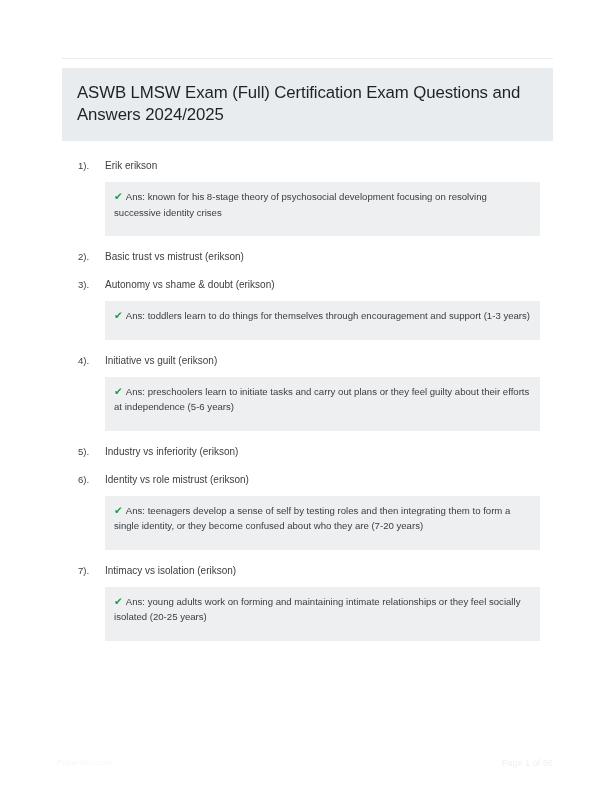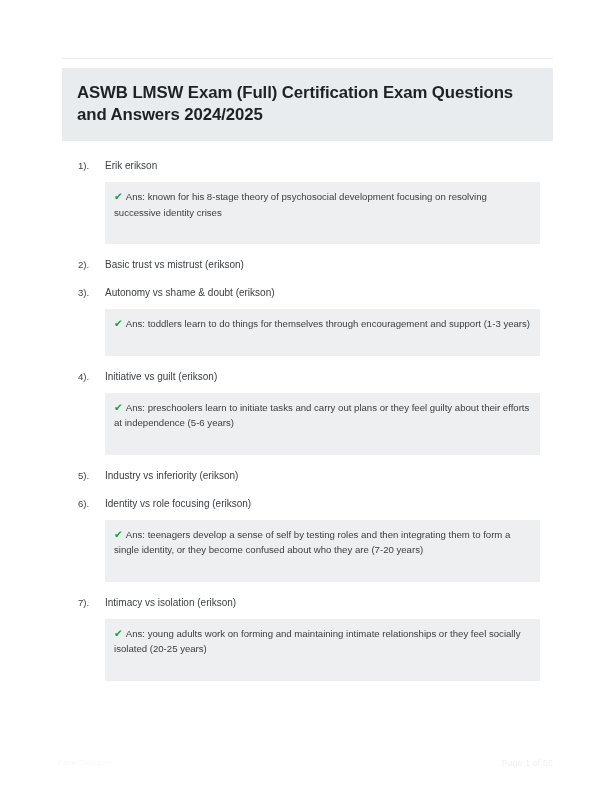--- a/index.html
+++ b/index.html
@@ -37,21 +37,21 @@
     position: absolute;
     left: 62px;
     top: 68px;
     width: 491px;
     box-sizing: border-box;
     background: #e9ecef;
     padding: 14px 15px 15px 15px;
     font-size: 16.8px;
     line-height: 1.32;
     color: #1f2124;
-    font-weight: 700;
+    font-weight: 400;
     letter-spacing: -0.1px;
   }
 
   .qa-list {
     position: absolute;
     left: 0;
     top: 158px;
     width: 606px;
   }
 
@@ -82,21 +82,21 @@
     line-height: 15px;
     color: #3c4043;
     padding-right: 60px;
   }
 
   .ans-box {
     margin: 9px 0 0 105px;
     width: 435px;
     box-sizing: border-box;
     background: #edeff1;
-    padding: 7px 9px 24px 9px;
+    padding: 7px 9px 16px 9px;
     font-size: 9.6px;
     line-height: 15.5px;
     color: #3c4043;
   }
 
   .check-icon {
     display: inline-block;
     color: #18a04a;
     font-size: 10.5px;
     line-height: 1;
@@ -169,21 +169,21 @@
       </div>
       <div class="qa-block">
         <div class="q-row">
           <div class="q-num">5).</div>
           <div class="q-text">Industry vs inferiority (erikson)</div>
         </div>
       </div>
       <div class="qa-block">
         <div class="q-row">
           <div class="q-num">6).</div>
-          <div class="q-text">Identity vs role focusing (erikson)</div>
+          <div class="q-text">Identity vs role mistrust (erikson)</div>
         </div>
         <div class="ans-box"><span class="check-icon">✔</span><span>Ans: teenagers develop a sense of self by testing roles and then integrating them to form a single identity, or they become confused about who they are (7-20 years)</span></div>
       </div>
       <div class="qa-block">
         <div class="q-row">
           <div class="q-num">7).</div>
           <div class="q-text">Intimacy vs isolation (erikson)</div>
         </div>
         <div class="ans-box"><span class="check-icon">✔</span><span>Ans: young adults work on forming and maintaining intimate relationships or they feel socially isolated (20-25 years)</span></div>
       </div>

